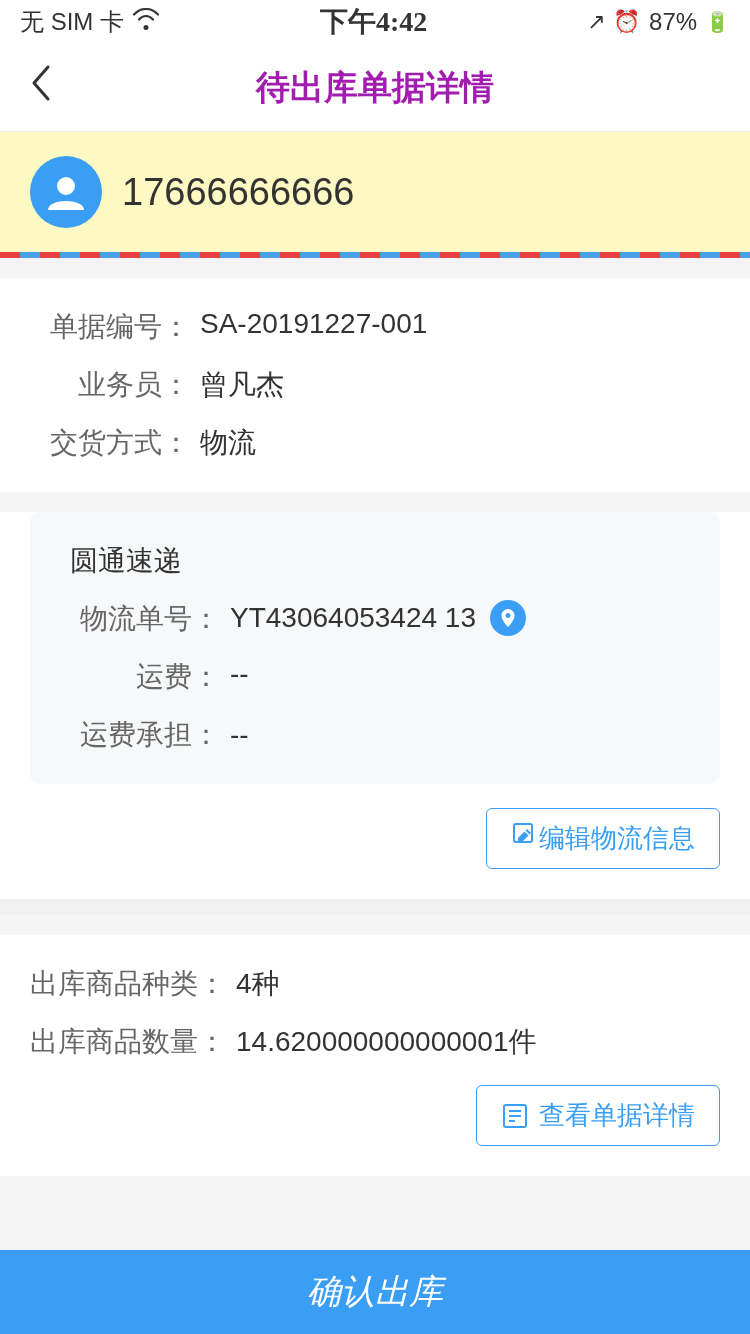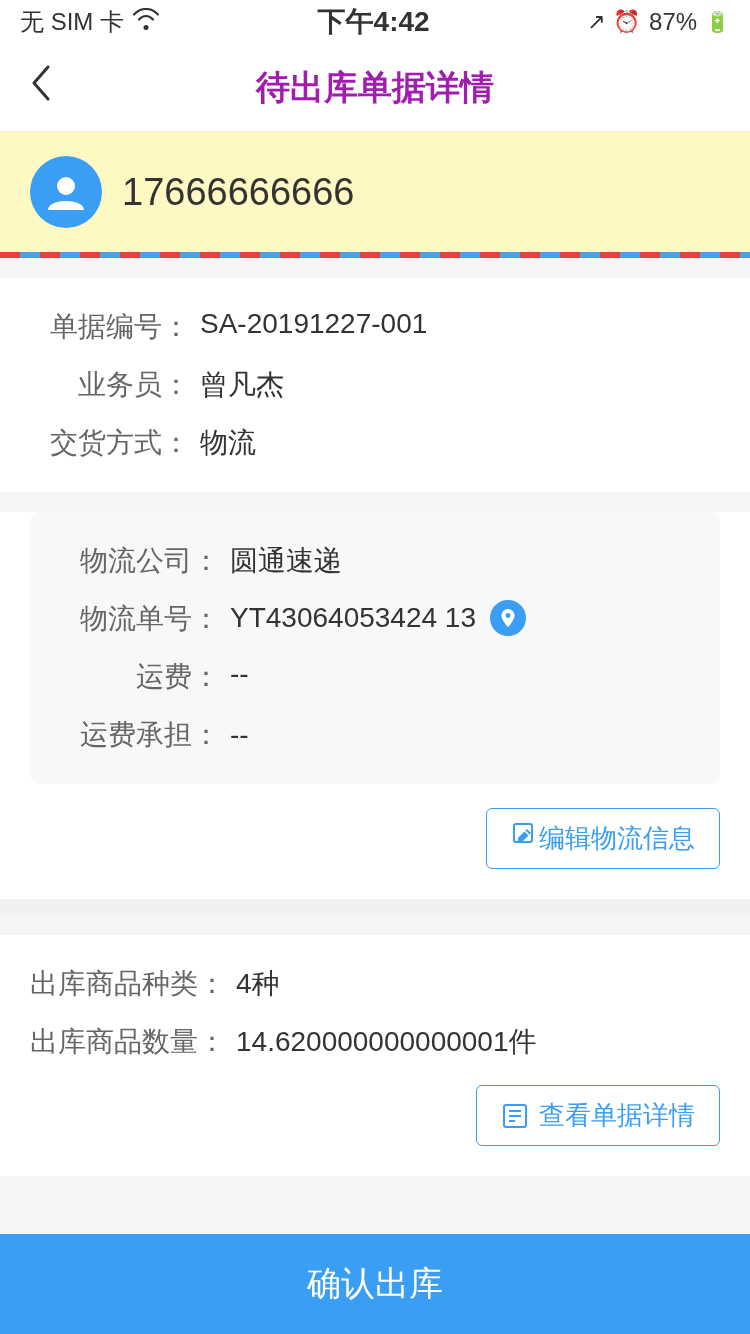--- a/index.html
+++ b/index.html
@@ -198,25 +198,26 @@
       background: #f0f0f0;
     }
 
     
     .confirm-btn-wrapper {
       position: fixed;
       bottom: 0;
       left: 0;
       width: 750px;
       background: #3a9ef5;
-      height: 100px;
+      height: 84px;
       display: flex;
       align-items: center;
       justify-content: center;
       cursor: pointer;
+      font-style: italic;
     }
     .confirm-btn-text {
       color: #fff;
       font-size: 34px;
       font-weight: 500;
     }
 
     
     .bottom-spacer {
       height: 120px;
@@ -229,21 +230,21 @@
   <div class="status-left">
     <span>无 SIM 卡</span>
     <span>
       <svg width="28" height="22" viewBox="0 0 28 22" fill="none">
         <path d="M14 17a2.5 2.5 0 1 1 0 5 2.5 2.5 0 0 1 0-5z" fill="#333"></path>
         <path d="M7 11.5C9 9.2 11.3 8 14 8s5 1.2 7 3.5" stroke="#333" stroke-width="2.2" fill="none" stroke-linecap="round"></path>
         <path d="M2 6.5C5.5 2.8 9.5 1 14 1s8.5 1.8 12 5.5" stroke="#333" stroke-width="2.2" fill="none" stroke-linecap="round"></path>
       </svg>
     </span>
   </div>
-  <div class="status-center" style="font-size:28px;font-weight:600;">下午4:42</div>
+  <div class="status-center" style="font-size:28px;font-weight:600;font-family:Liberation Serif, serif;">下午4:42</div>
   <div class="status-right">
     <span style="font-size:22px;">↗</span>
     <span style="font-size:22px;">⏰</span>
     <span>87%</span>
     <span style="font-size:20px;">🔋</span>
   </div>
 </div>
 
 <div class="nav-bar">
   <div class="nav-back">
@@ -277,21 +278,20 @@
   </div>
   <div class="info-row">
     <span class="info-label">交货方式：</span>
     <span class="info-value">物流</span>
   </div>
 </div>
 
 <div class="section" style="margin-top:0; padding-top:0;">
   <div class="logistics-card">
     <div class="info-row">
-      <span class="info-label">物流公司：</span>
       <span class="info-value">圆通速递</span>
     </div>
     <div class="info-row">
       <span class="info-label">物流单号：</span>
       <span class="info-value with-icon">
         <span>YT43064053424 13</span>
         <span class="location-icon">
           <svg viewBox="0 0 22 22" fill="white">
             <path d="M11 2C7.5 2 4.5 5 4.5 8.5C4.5 13.5 11 20 11 20C11 20 17.5 13.5 17.5 8.5C17.5 5 14.5 2 11 2ZM11 11C9.6 11 8.5 9.9 8.5 8.5C8.5 7.1 9.6 6 11 6C12.4 6 13.5 7.1 13.5 8.5C13.5 9.9 12.4 11 11 11Z"></path>
           </svg>

